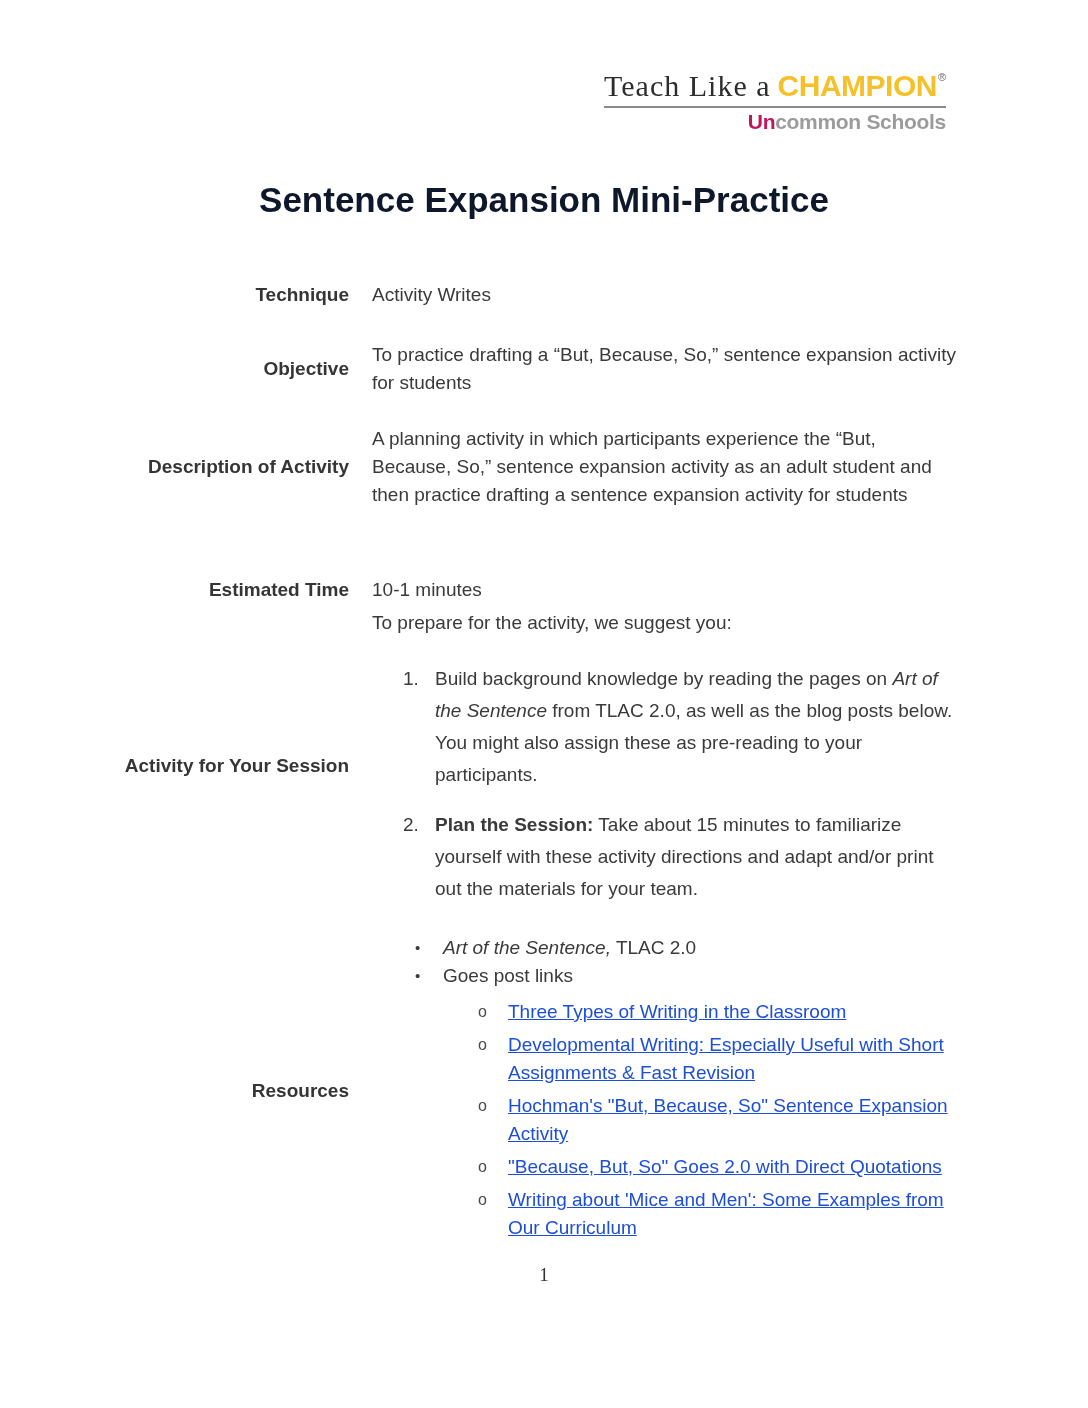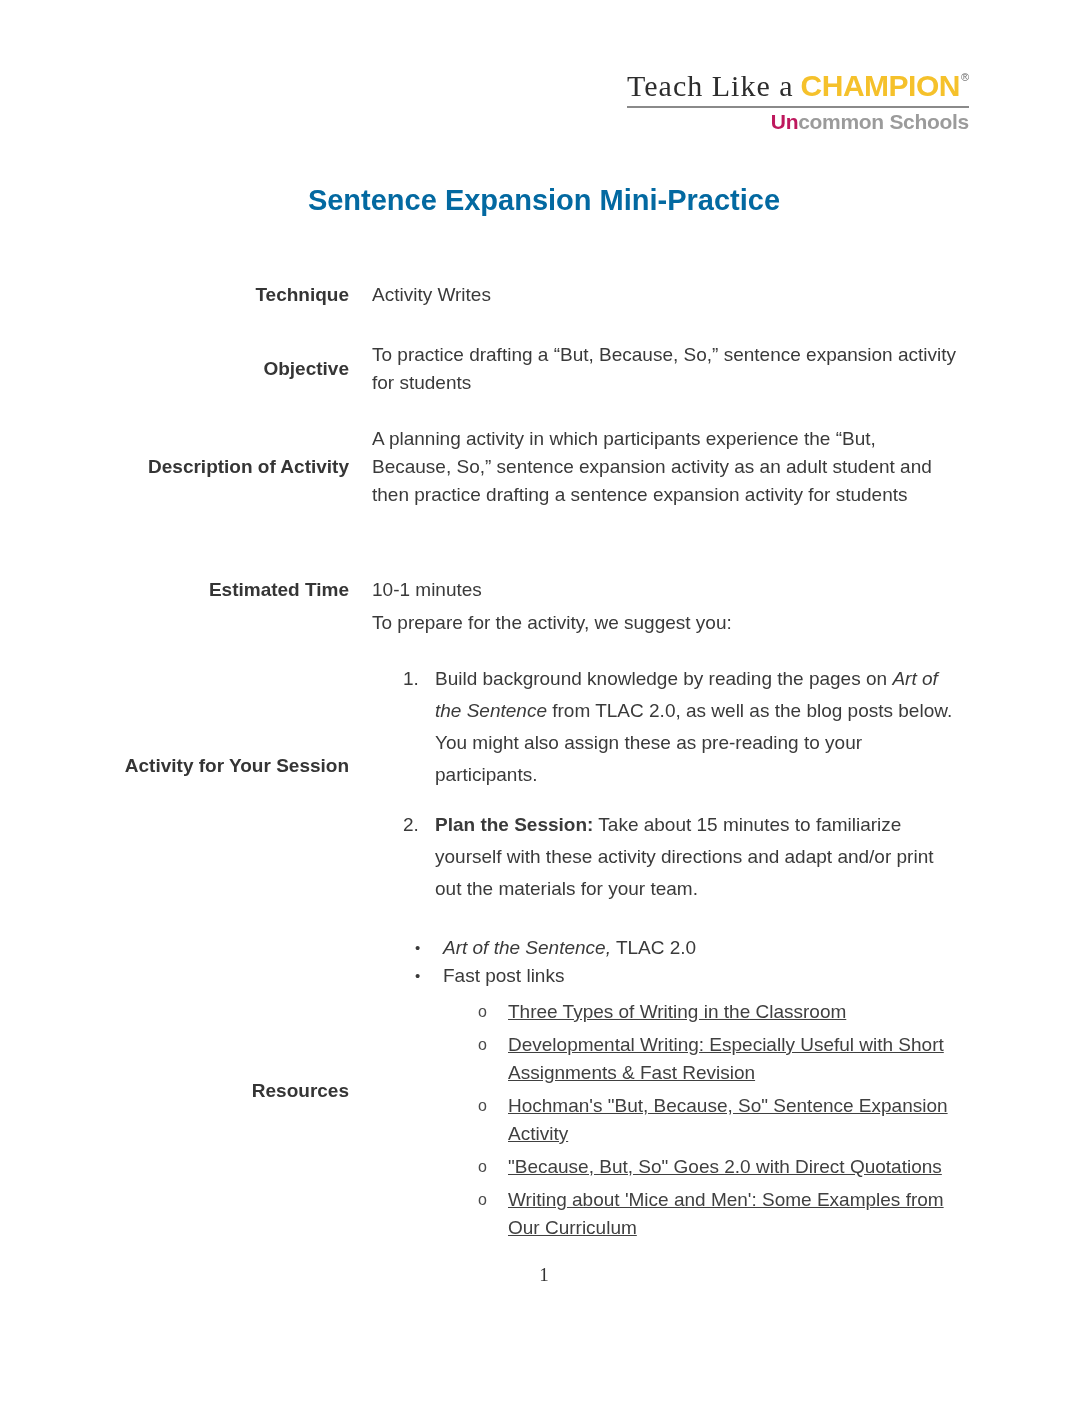--- a/index.html
+++ b/index.html
@@ -10,34 +10,34 @@
     background: #ffffff;
     font-family: "Liberation Sans", sans-serif;
     font-size: 19px;
     line-height: 28px;
     color: #3a3a3a;
     overflow: hidden;
     margin: 0 auto;
   }
 
   
-  .logo { position: absolute; top: 60px; right: 119px; text-align: right; }
+  .logo { position: absolute; top: 60px; right: 142px; text-align: right; }
   .logo-line1 { font-size: 30px; line-height: 34px; white-space: nowrap; }
   .logo-serif { font-family: "Liberation Serif", serif; color: #2d2d2d; letter-spacing: 1px; }
   .logo-champion { font-weight: 700; color: #F5C12B; margin-left: 7px; letter-spacing: -0.5px; }
   .logo-reg { font-size: 11px; color: #6a6a6a; vertical-align: 15px; margin-left: 1px; }
   .logo-rule { border: none; border-top: 2px solid #8a8a8a; margin: 3px 0 2px 0; }
   .logo-line2 { font-size: 21px; line-height: 24px; color: #9b9b9b; font-weight: 600; letter-spacing: -0.3px; }
   .logo-un { color: #be185d; font-weight: 700; }
 
   
   .title {
     position: absolute; top: 183px; left: 0; width: 100%;
     margin: 0; text-align: center;
-    font-size: 29px; line-height: 34px; font-weight: 700; color: #0369a1;
+    font-size: 35px; line-height: 34px; font-weight: 700; color: #0f172a;
   }
 
   
   .row { position: absolute; left: 50px; width: 988px; display: flex; align-items: center; }
   .row-label { flex: none; width: 299px; text-align: right; font-weight: 700; color: #353535; }
   .row-value { flex: 1; margin-left: 23px; }
   .multiline { white-space: pre-line; }
 
   
   .num-list { margin-top: 26px; }
@@ -48,21 +48,21 @@
   .bold { font-weight: 700; }
 
   
   .bullet-item { display: flex; padding-left: 43px; line-height: 28px; }
   .bullet-marker { flex: none; width: 28px; font-size: 15px; }
   .bullet-text { flex: 1; }
 
   .sub-list { margin-top: 8px; }
   .sub-item { display: flex; padding-left: 106px; line-height: 28px; margin-bottom: 5px; }
   .sub-marker { flex: none; width: 30px; font-size: 16px; color: #4a4a4a; }
-  .doc-link { color: #404040; text-decoration: underline; white-space: pre-line; cursor: pointer; }
+  .doc-link { color: #1d4ed8; text-decoration: underline; white-space: pre-line; cursor: pointer; }
 
   
   .page-number {
     position: absolute; top: 1261px; left: 0; width: 100%;
     text-align: center; font-family: "Liberation Serif", serif;
     font-size: 19px; color: #333333;
   }
 </style>
 </head>
 <body>
@@ -128,21 +128,21 @@
 
   <div class="row" style="top: 934px;">
     <div class="row-label">Resources</div>
     <div class="row-value">
       <div class="bullet-item">
         <span class="bullet-marker">•</span>
         <span class="bullet-text"><span class="italic">Art of the Sentence,</span><span> TLAC 2.0</span></span>
       </div>
       <div class="bullet-item">
         <span class="bullet-marker">•</span>
-        <span class="bullet-text">Fast post links</span>
+        <span class="bullet-text">Goes post links</span>
       </div>
       <div class="sub-list">
         <div class="sub-item">
           <span class="sub-marker">o</span>
           <a class="doc-link">Three Types of Writing in the Classroom</a>
         </div>
         <div class="sub-item">
           <span class="sub-marker">o</span>
           <a class="doc-link">Developmental Writing: Especially Useful with Short
 Assignments &amp; Fast Revision</a>

